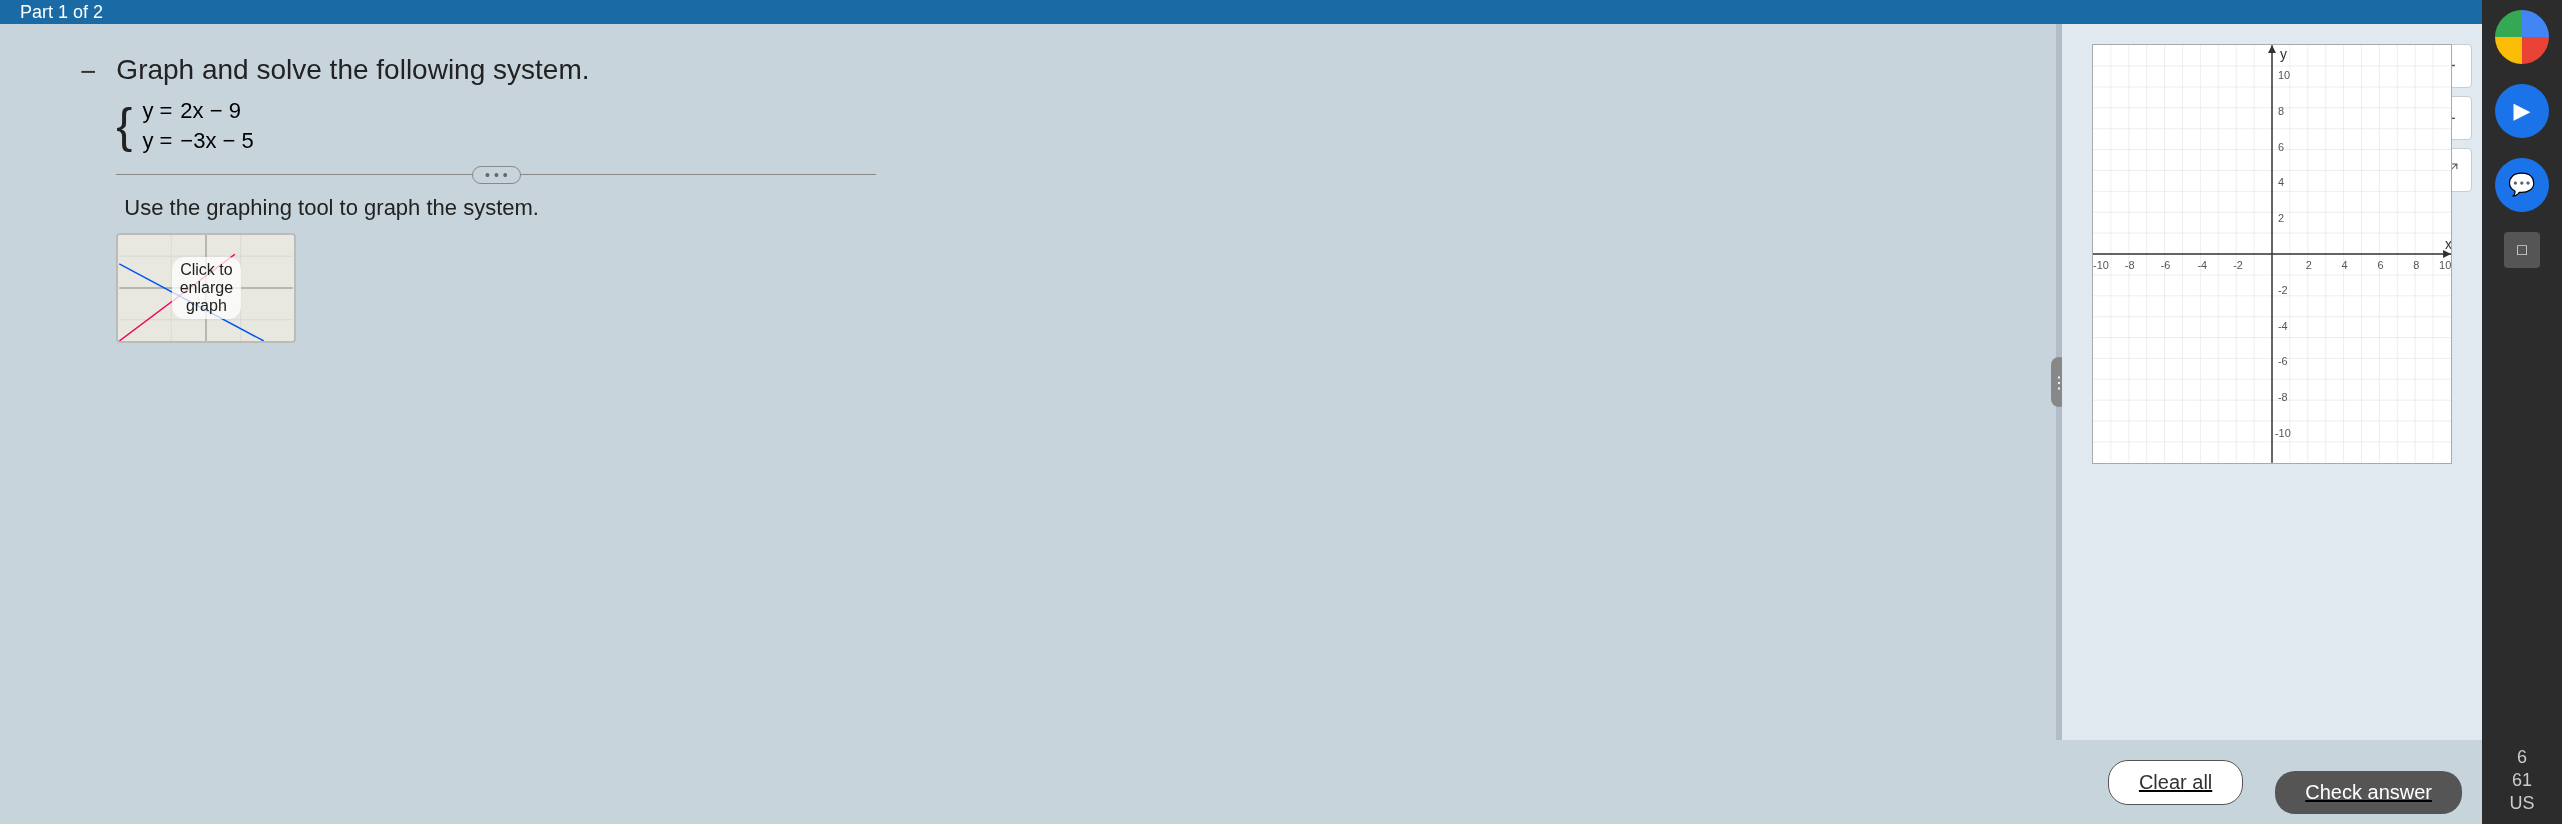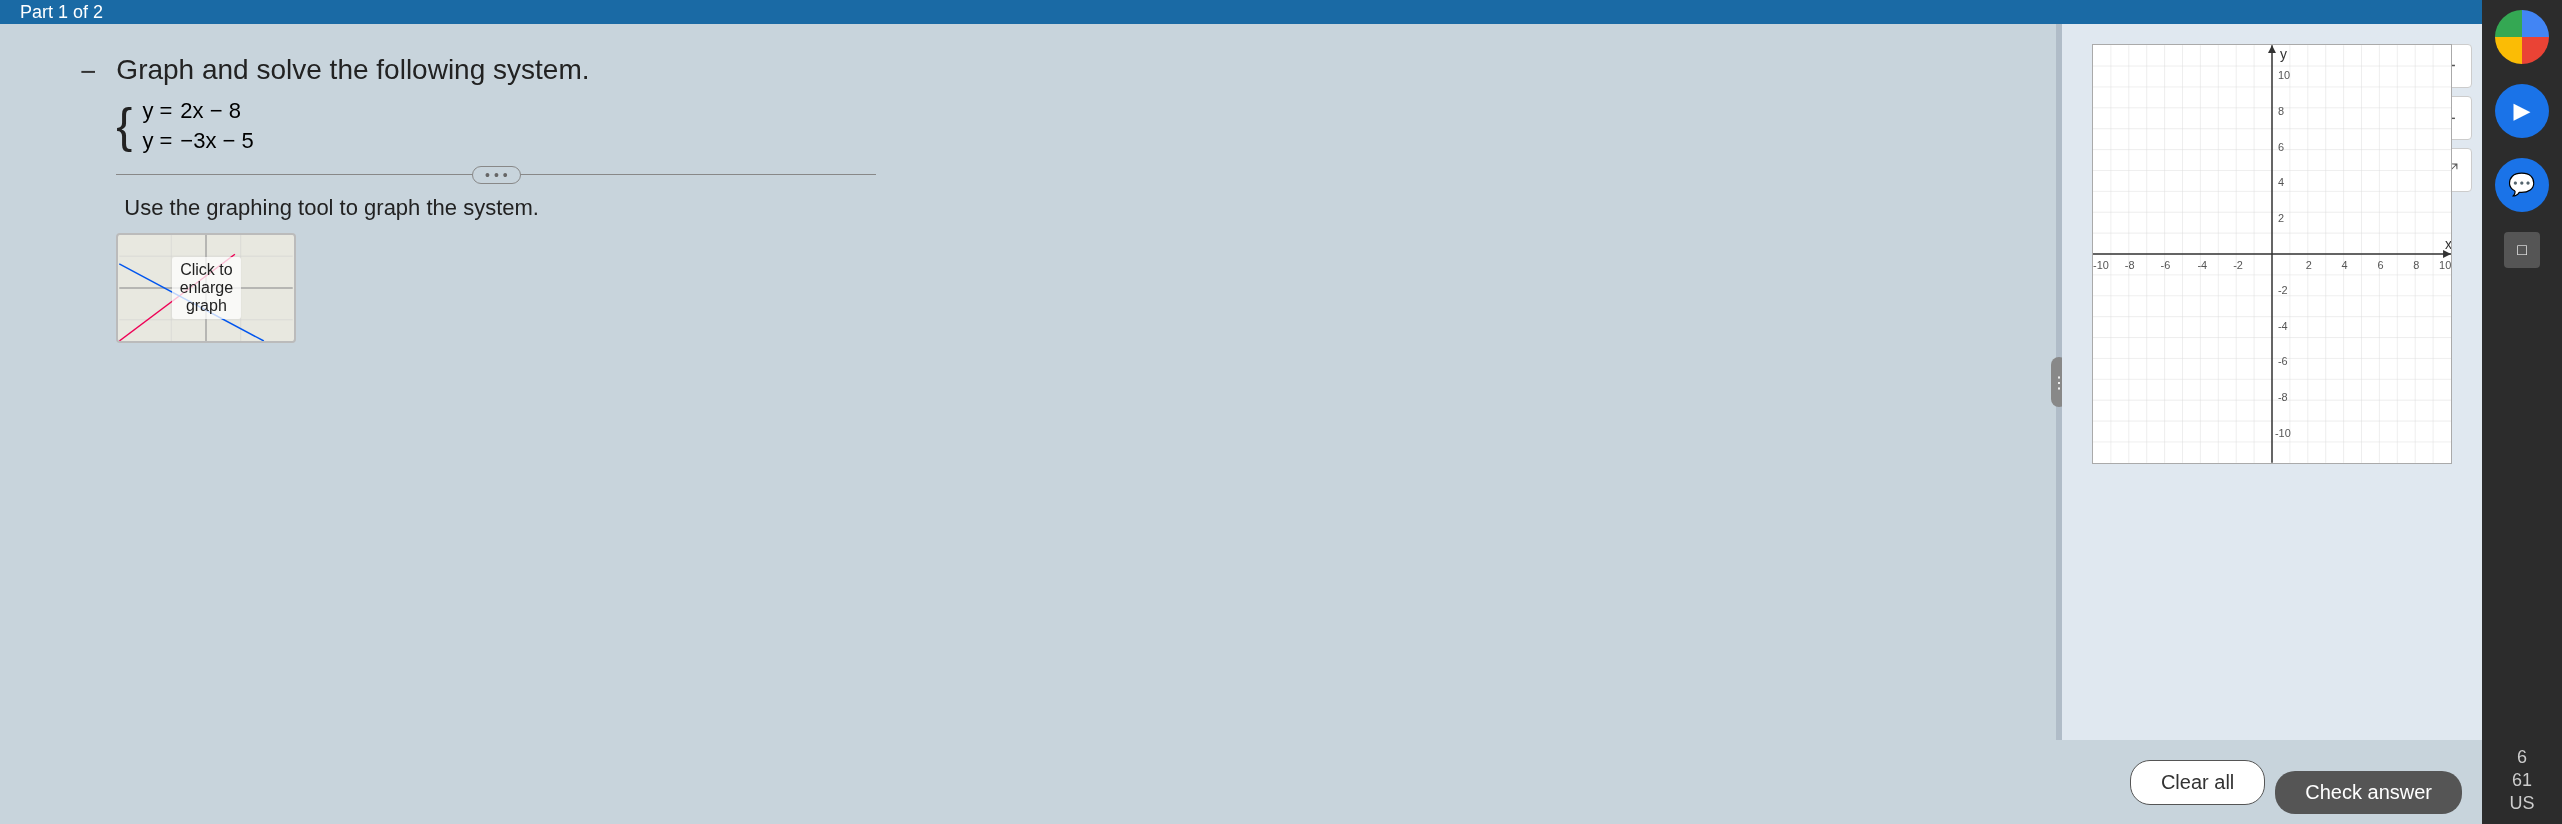--- a/index.html
+++ b/index.html
@@ -115,31 +115,32 @@
     }
 
     .thumbnail-label {
       position: relative;
       z-index: 2;
       background: rgba(255,255,255,0.75);
       padding: 4px 8px;
       font-size: 18px;
       color: #222;
       text-align: center;
-      border-radius: 3px;
+      border-radius: 13px;
     }
 
     
     .bottom-bar {
       display: flex;
       align-items: center;
       justify-content: flex-end;
       padding: 10px 20px;
-      gap: 10px;
+      gap: 32px;
       background: #c8d4dc;
+      text-decoration: underline;
     }
 
     .clear-all-btn {
       background: white;
       border: 1px solid #555;
       border-radius: 20px;
       padding: 10px 30px;
       font-size: 20px;
       color: #333;
       cursor: pointer;
@@ -307,21 +308,21 @@
         <span style="font-size:28px; color:#333; margin-top:2px;">−</span>
         <div style="display:flex; flex-direction:column; gap:12px;">
 
           <div style="font-size:28px; color:#222;">Graph and solve the following system.</div>
 
           <div class="brace-container">
             <span class="brace">{</span>
             <div class="equations-list">
               <div class="equation-row">
                 <span>y =</span>
-                <span>2x − 8</span>
+                <span>2x − 9</span>
               </div>
               <div class="equation-row">
                 <span>y =</span>
                 <span>−3x − 5</span>
               </div>
             </div>
           </div>
 
           <div class="divider-line">
             <span class="divider-dots">• • •</span>

